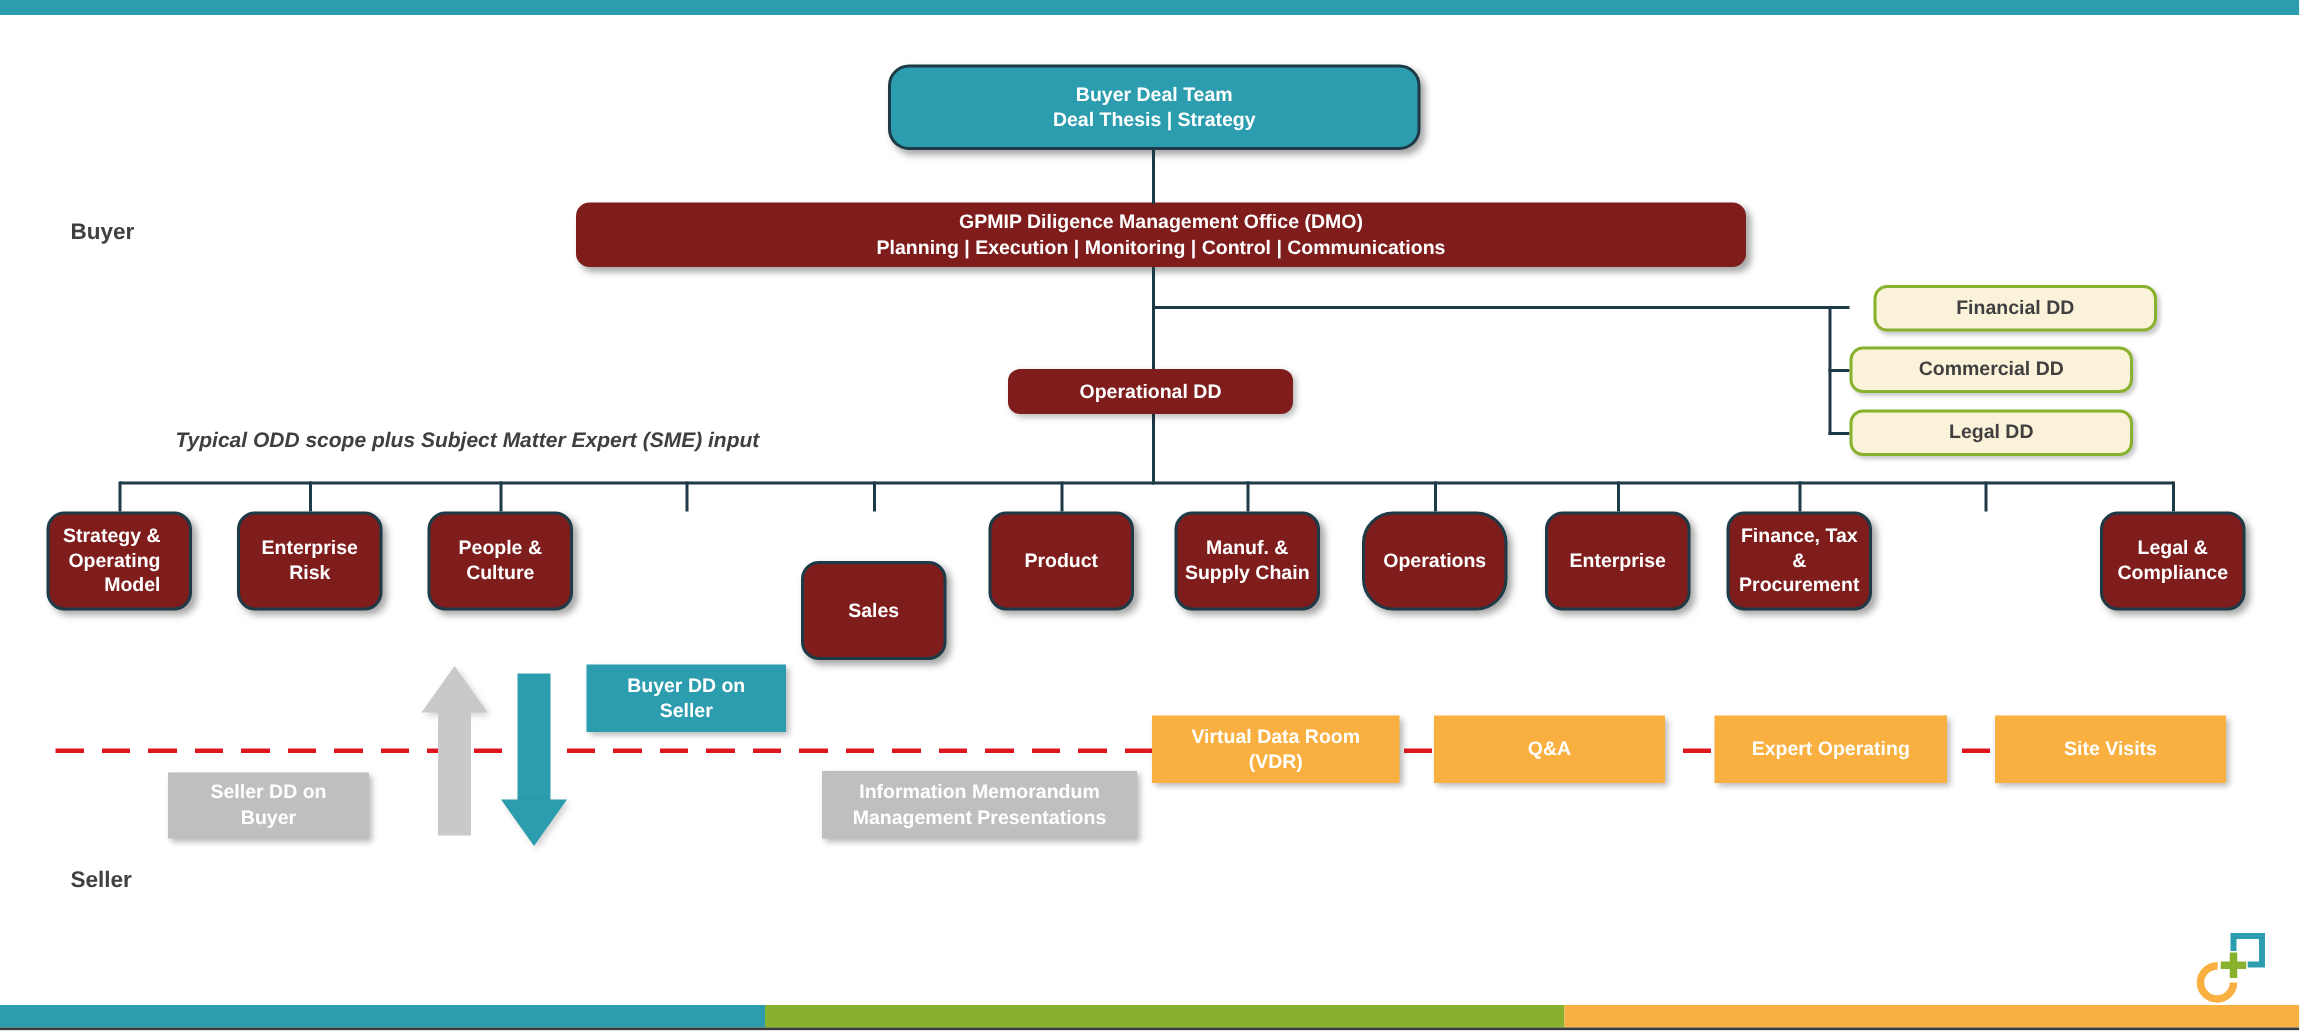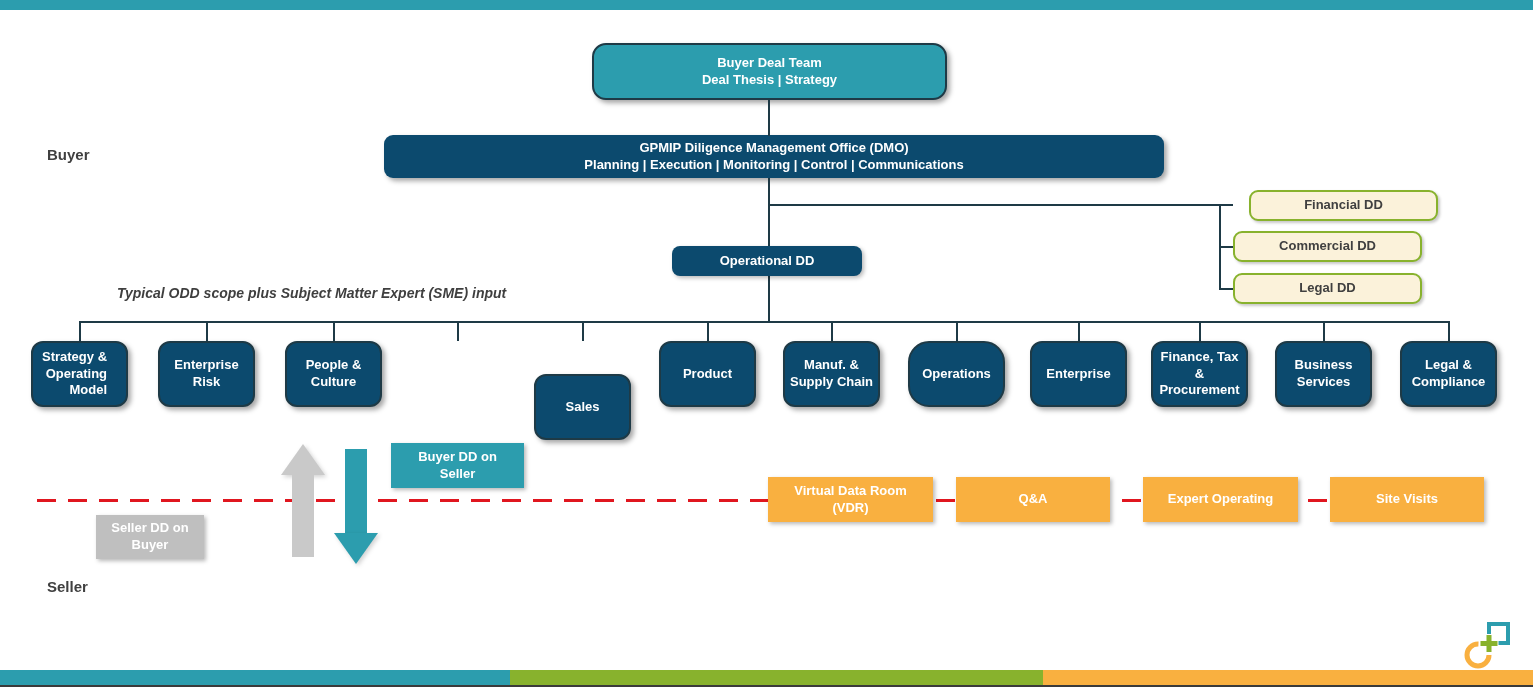--- a/index.html
+++ b/index.html
@@ -6,21 +6,21 @@
   #stage{
     position:relative;width:1533px;height:687px;background:#ffffff;
     font-family:"Liberation Sans","DejaVu Sans",sans-serif;overflow:hidden;
   }
   .box{
     position:absolute;display:flex;align-items:center;justify-content:center;
     text-align:center;font-weight:bold;color:#ffffff;white-space:pre-line;
     line-height:1.3;font-size:13px;box-sizing:border-box;
   }
   .teal-fill{background:#2C9DAE;}
-  .green-fill{background:#0c4a6e;}
+  .green-fill{background:#7f1d1d;}
   .orange-fill{background:#F9B040;}
   .gray-fill{background:#BFBFBF;}
   .shadow{box-shadow:3px 3px 5px rgba(0,0,0,0.35);}
   .soft-shadow{box-shadow:2px 2px 4px rgba(0,0,0,0.28);}
   .dark-border{border:2px solid #1E3A46;}
   .deal-team{left:592px;top:43px;width:355px;height:57px;border-radius:14px;}
   .dmo{left:384px;top:135px;width:780px;height:43px;border-radius:9px;}
   .operational{left:672px;top:246px;width:190px;height:30px;border-radius:8px;z-index:3;}
   .side-dd{
     left:1233px;width:189px;height:31px;border-radius:9px;background:#FBF2DA;
@@ -114,36 +114,36 @@
 Culture</div>
   <div class="box green-fill dark-border shadow workstream" style="left:534px;margin-top:33px;">Sales</div>
   <div class="box green-fill dark-border shadow workstream" style="left:659px;">Product</div>
   <div class="box green-fill dark-border shadow workstream" style="left:783px;">Manuf. &amp;
 Supply Chain</div>
   <div class="box green-fill dark-border shadow workstream" style="left:908px;border-radius:21px;">Operations</div>
   <div class="box green-fill dark-border shadow workstream" style="left:1030px;">Enterprise</div>
   <div class="box green-fill dark-border shadow workstream" style="left:1151px;">Finance, Tax
 &amp;
 Procurement</div>
-  <div class="box green-fill dark-border shadow workstream" style="left:1275px;">Business
-Services</div>
   <div class="box green-fill dark-border shadow workstream" style="left:1400px;">Legal &amp;
 Compliance</div>
 
   <div class="red-dashes"></div>
 
   <div class="arrow-part up-head"></div>
   <div class="arrow-part up-shaft"></div>
   <div class="arrow-part down-shaft"></div>
   <div class="arrow-part down-head"></div>
 
   <div class="box teal-fill soft-shadow flat z2" style="left:391px;top:443px;width:133px;height:45px;">Buyer DD on
 Seller</div>
-  <div class="box gray-fill soft-shadow flat z2" style="left:96px;top:515px;width:108px;height:44px;">Seller DD on
+  <div class="box gray-fill soft-shadow flat z2" style="left:112px;top:515px;width:134px;height:44px;">Seller DD on
 Buyer</div>
+  <div class="box gray-fill soft-shadow flat z2" style="left:548px;top:514px;width:210px;height:45px;">Information Memorandum
+Management Presentations</div>
 
   <div class="box orange-fill soft-shadow flat z2" style="left:768px;top:477px;width:165px;height:45px;">Virtual Data Room
 (VDR)</div>
   <div class="box orange-fill soft-shadow flat z2" style="left:956px;top:477px;width:154px;height:45px;">Q&amp;A</div>
   <div class="box orange-fill soft-shadow flat z2" style="left:1143px;top:477px;width:155px;height:45px;">Expert Operating</div>
   <div class="box orange-fill soft-shadow flat z2" style="left:1330px;top:477px;width:154px;height:45px;">Site Visits</div>
 
   <svg class="brand-logo" viewBox="0 0 54 54">
     <rect x="29" y="6" width="19" height="19" fill="none" stroke="#2C9DAE" stroke-width="4"></rect>
     <circle cx="18" cy="37" r="11" fill="none" stroke="#F9B040" stroke-width="5" stroke-dasharray="52 17"></circle>

